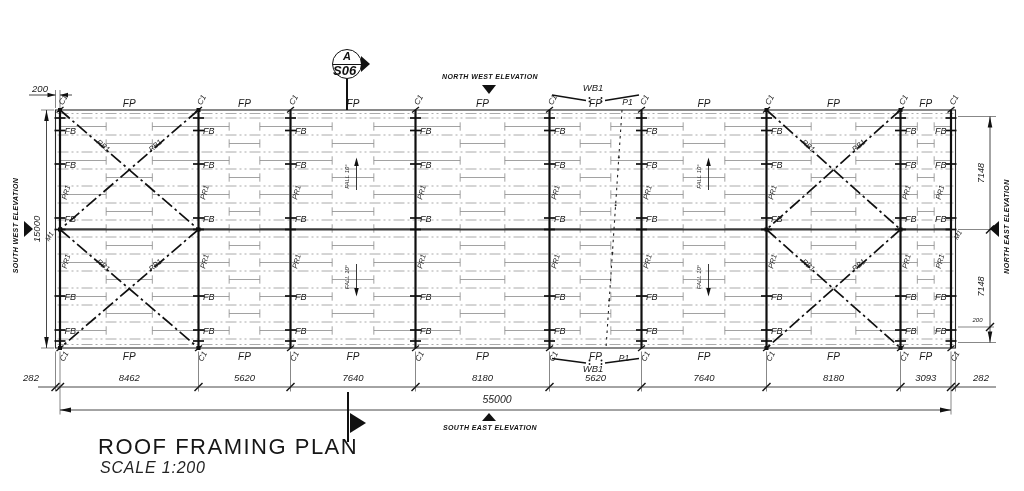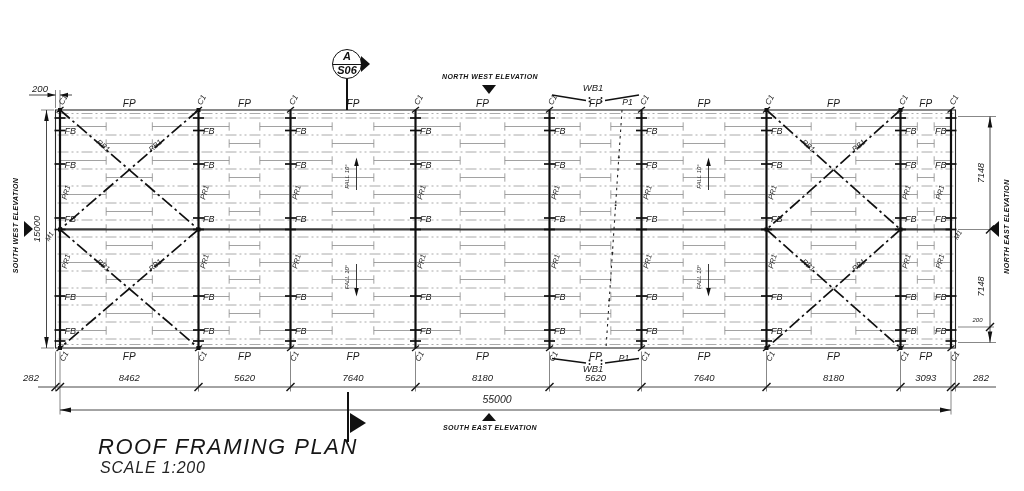--- a/index.html
+++ b/index.html
@@ -13,24 +13,24 @@
   .tri{width:0;height:0;}
   .tri-down{border-left:7px solid transparent;border-right:7px solid transparent;border-top:9px solid #111;}
   .tri-up{border-left:7px solid transparent;border-right:7px solid transparent;border-bottom:8px solid #111;}
   .tri-right{border-top:8px solid transparent;border-bottom:8px solid transparent;border-left:9px solid #111;}
   .tri-left{border-top:8px solid transparent;border-bottom:8px solid transparent;border-right:9px solid #111;}
   .tri-right-big{border-top:10px solid transparent;border-bottom:10px solid transparent;border-left:16px solid #111;}
   .sec-circle{width:30px;height:30px;border:1.6px solid #111;border-radius:50%;background:#fff;
               display:flex;flex-direction:column;align-items:stretch;box-sizing:border-box;}
   .sec-letter{flex:1;text-align:center;font-size:11px;font-weight:bold;font-style:italic;
               line-height:13px;border-bottom:1.4px solid #111;color:#111;}
-  .sec-sheet{flex:1;text-align:center;font-size:11px;font-weight:bold;font-style:italic;
+  .sec-sheet{flex:1;font-size:13px;font-weight:bold;font-style:italic;
              line-height:11px;color:#111;}
   .vline{background:#111;width:1.6px;}
-  .title-main{font-size:22px;font-style:italic;letter-spacing:1.5px;color:#161616;white-space:nowrap;}
+  .title-main{font-size:22px;letter-spacing:1.5px;color:#161616;white-space:nowrap;}
   .title-scale{font-size:16px;font-style:italic;letter-spacing:.8px;color:#222;white-space:nowrap;}
 </style>
 </head>
 <body>
 
 <div class="stage">
 
   <svg id="plan-svg" width="1024" height="491" viewBox="0 0 1024 491" class="abs" style="left:0;top:0;">
       <g>
         <line x1="57.5" y1="113.5" x2="953.5" y2="113.5" stroke="#8f8f8f" stroke-width="0.75" fill="none" stroke-dasharray="11 3 2 3 2 3"></line>

